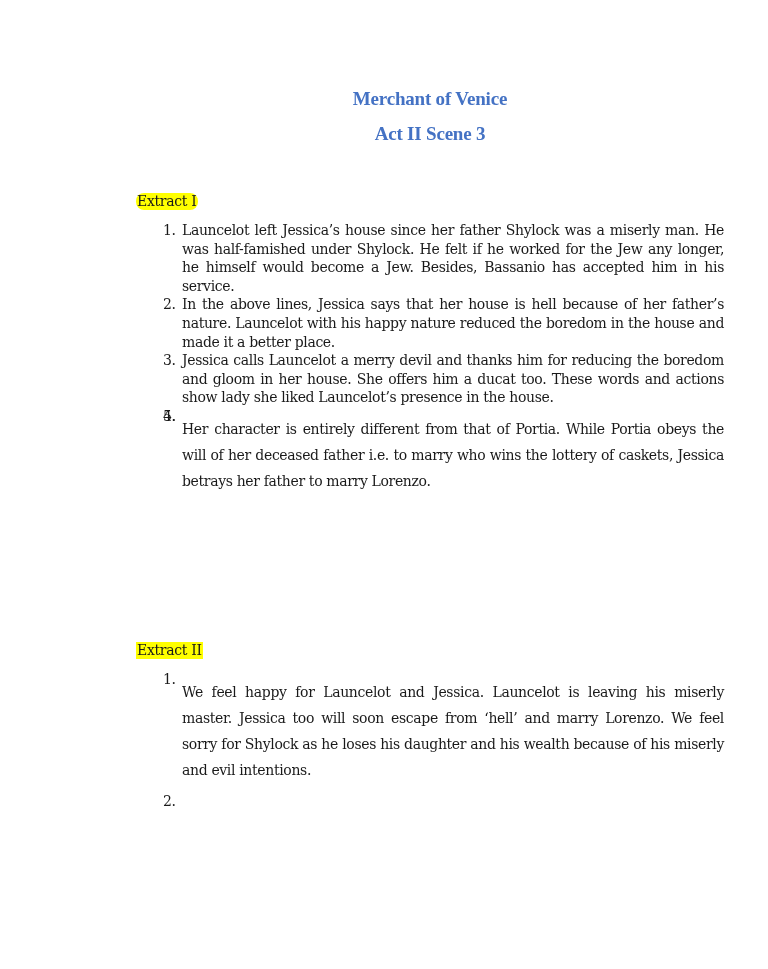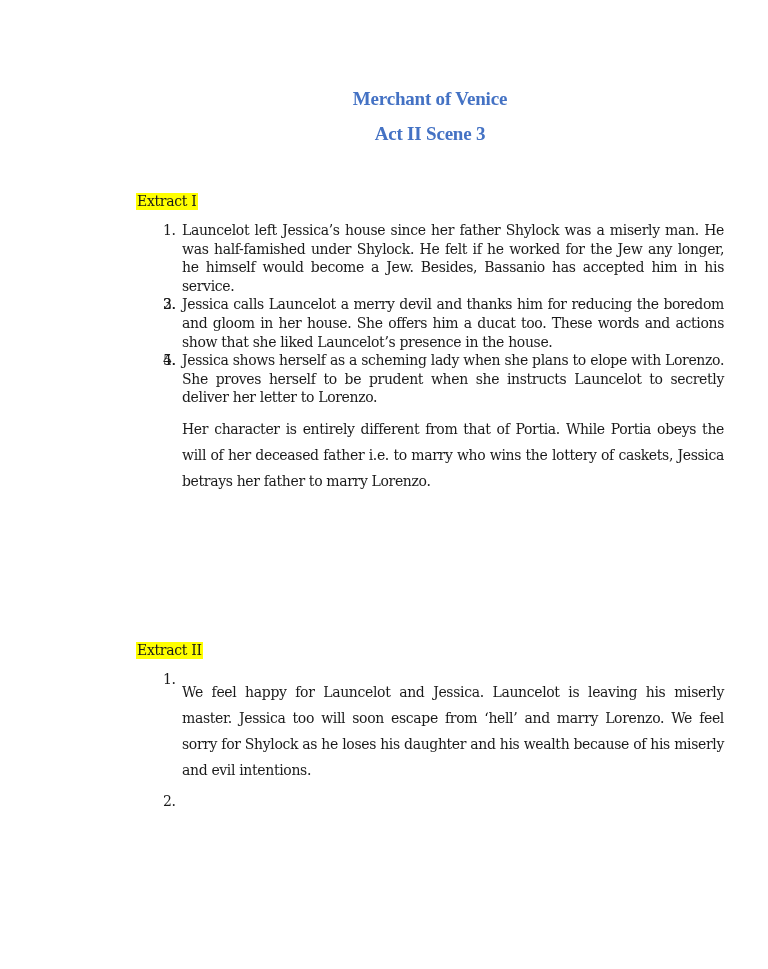--- a/index.html
+++ b/index.html
@@ -78,40 +78,40 @@
     }
   </style>
 </head>
 <body>
 
 <div class="page">
 
   <div class="title t1">Merchant of Venice</div>
   <div class="title t2">Act II Scene 3</div>
 
-  <div class="section-label" style="top:193px;">Extract I</div>
+  <div class="section-label" style="top:193px;border-radius:8px;">Extract I</div>
 
   <ol class="list" style="top:221px;">
     <li class="item">
       <span class="num">1.</span>
       <span>Launcelot left Jessica’s house since her father Shylock was a miserly man. He was half-famished under Shylock. He felt if he worked for the Jew any longer, he himself would become a Jew. Besides, Bassanio has accepted him in his service.</span>
     </li>
     <li class="item">
       <span class="num">2.</span>
+      <span>In the above lines, Jessica says that her house is hell because of her father’s nature. Launcelot with his happy nature reduced the boredom in the house and made it a better place.</span>
     </li>
     <li class="item">
       <span class="num">3.</span>
-      <span>Jessica calls Launcelot a merry devil and thanks him for reducing the boredom and gloom in her house. She offers him a ducat too. These words and actions show that she liked Launcelot’s presence in the house.</span>
+      <span>Jessica calls Launcelot a merry devil and thanks him for reducing the boredom and gloom in her house. She offers him a ducat too. These words and actions show lady she liked Launcelot’s presence in the house.</span>
     </li>
     <li class="item">
       <span class="num">4.</span>
     </li>
     <li class="item">
       <span class="num">5.</span>
-      <span>Jessica shows herself as a scheming lady when she plans to elope with Lorenzo. She proves herself to be prudent when she instructs Launcelot to secretly deliver her letter to Lorenzo.</span>
     </li>
     <li style="list-style:none;">
       <div class="para">Her character is entirely different from that of Portia. While Portia obeys the will of her deceased father i.e. to marry who wins the lottery of caskets, Jessica betrays her father to marry Lorenzo.</div>
     </li>
   </ol>
 
   <div class="section-label" style="top:642px;text-align:center;">Extract II</div>
 
   <ol class="list" style="top:670px;">
     <li class="item">

